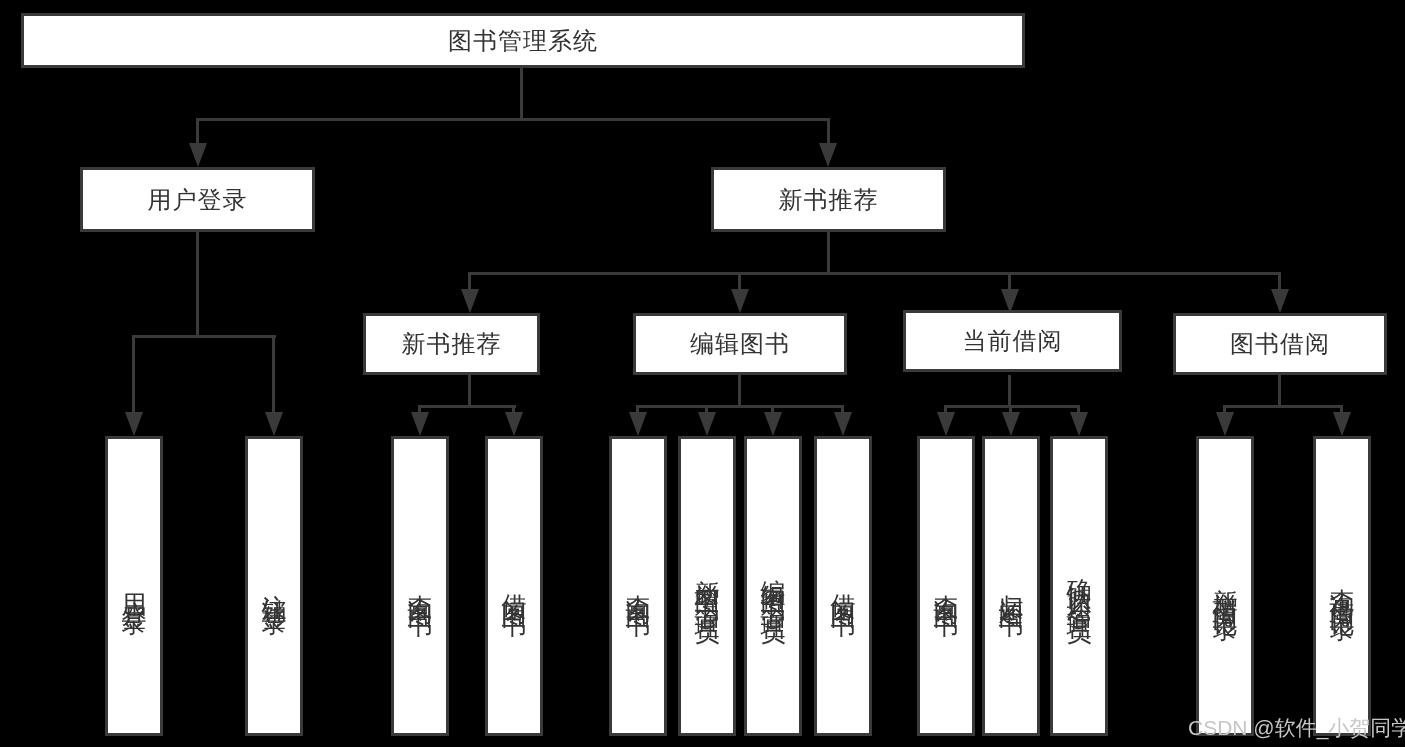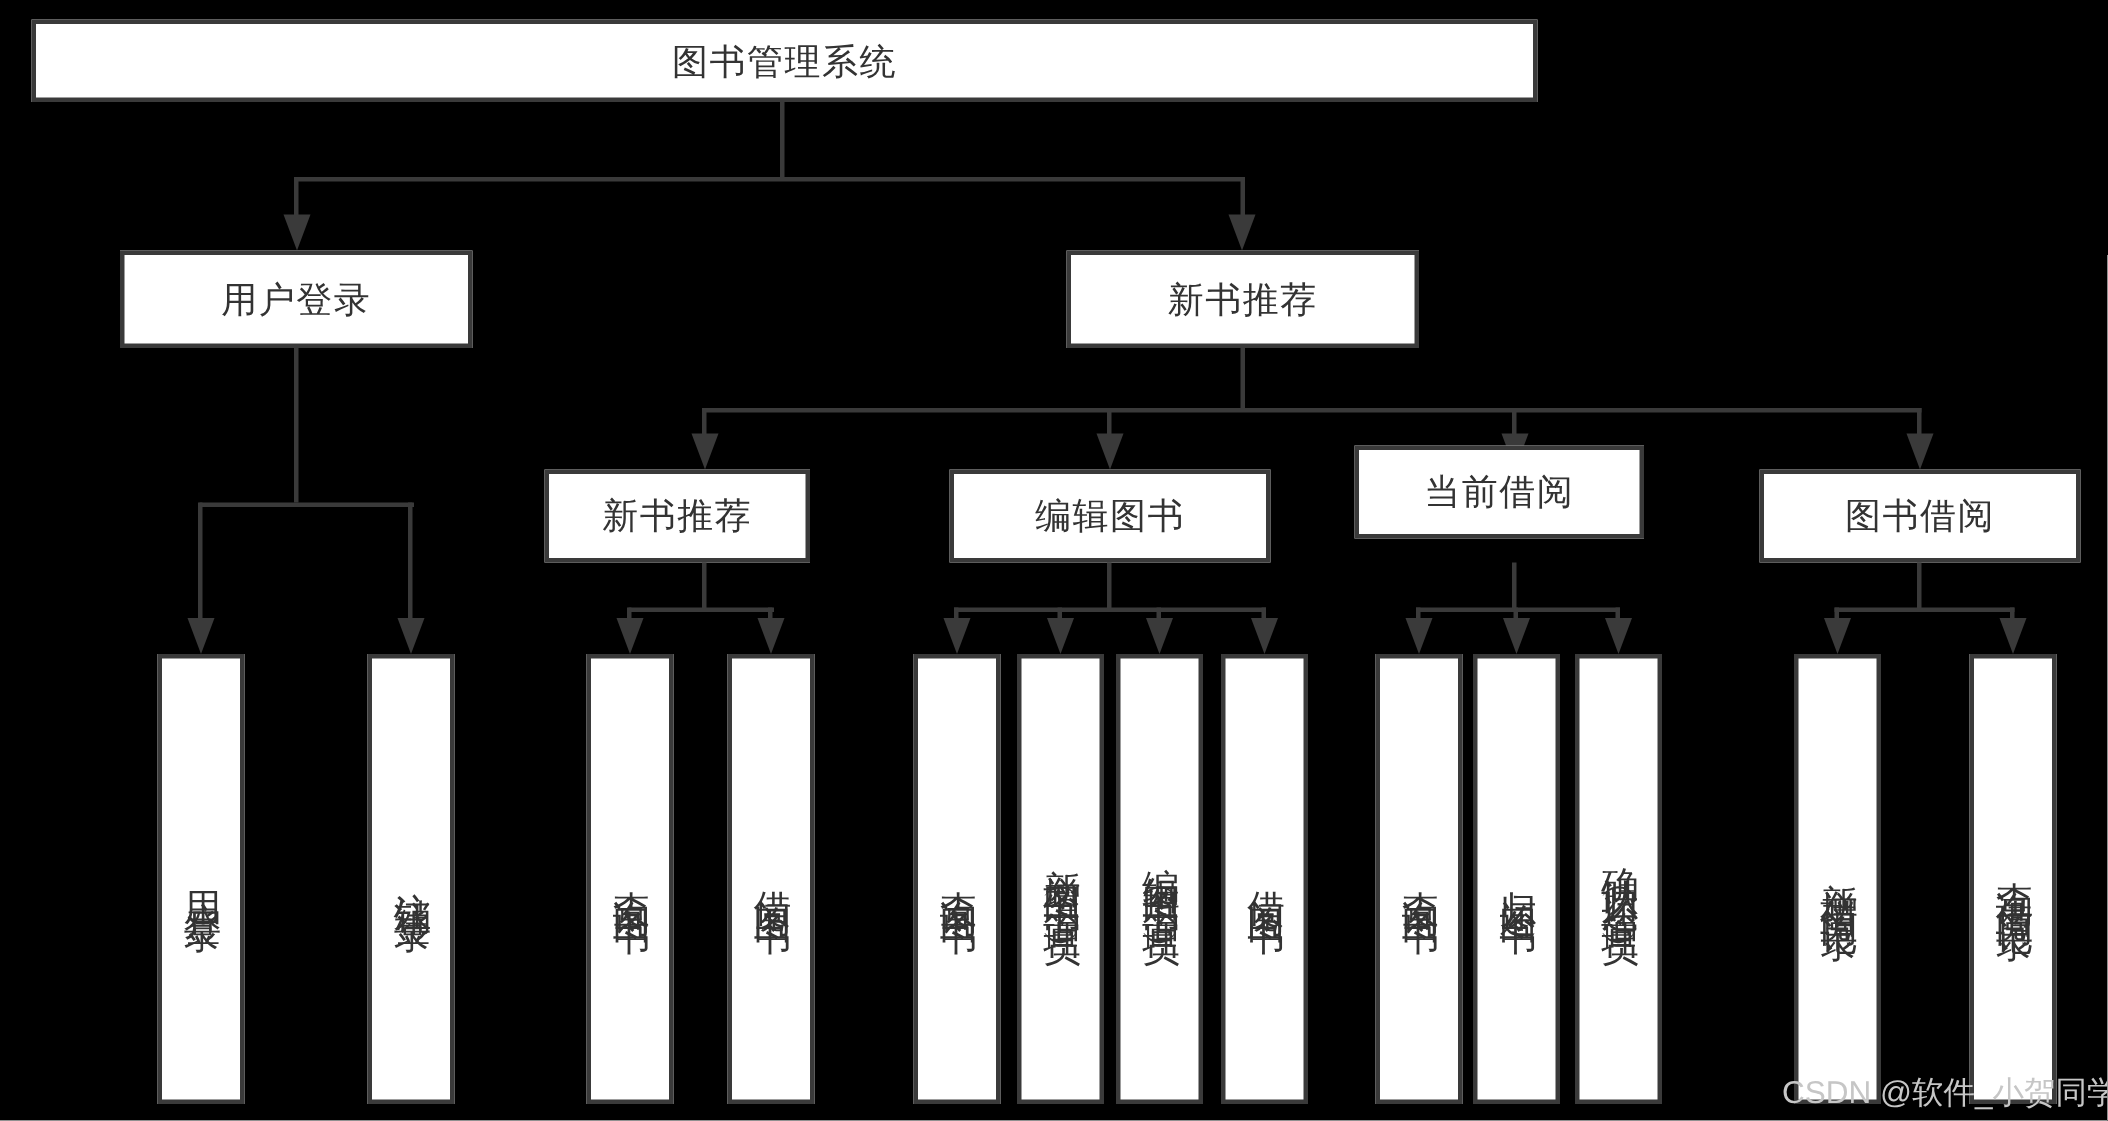--- a/index.html
+++ b/index.html
@@ -90,21 +90,21 @@
   <div class="arrow" style="left:461px;top:289px"></div>
   <div class="lv" style="left:738px;top:272px;height:20px"></div>
   <div class="arrow" style="left:731px;top:289px"></div>
   <div class="lv" style="left:1008px;top:272px;height:20px"></div>
   <div class="arrow" style="left:1001px;top:289px"></div>
   <div class="lv" style="left:1278px;top:272px;height:20px"></div>
   <div class="arrow" style="left:1271px;top:289px"></div>
 
   <div class="node" style="left:363px;top:313px;width:177px;height:62px">新书推荐</div>
   <div class="node" style="left:633px;top:313px;width:214px;height:62px">编辑图书</div>
-  <div class="node" style="left:903px;top:297px;width:193px;height:62px">当前借阅</div>
+  <div class="node" style="left:903px;top:310px;width:219px;height:62px">当前借阅</div>
   <div class="node" style="left:1173px;top:313px;width:214px;height:62px">图书借阅</div>
 
   <div class="lv" style="left:468px;top:375px;height:31px"></div>
   <div class="lh" style="left:419px;top:405px;width:97px"></div>
   <div class="lv" style="left:418px;top:405px;height:12px"></div>
   <div class="arrow" style="left:411px;top:412px"></div>
   <div class="lv" style="left:512px;top:405px;height:12px"></div>
   <div class="arrow" style="left:505px;top:412px"></div>
 
   <div class="lv" style="left:738px;top:375px;height:31px"></div>

